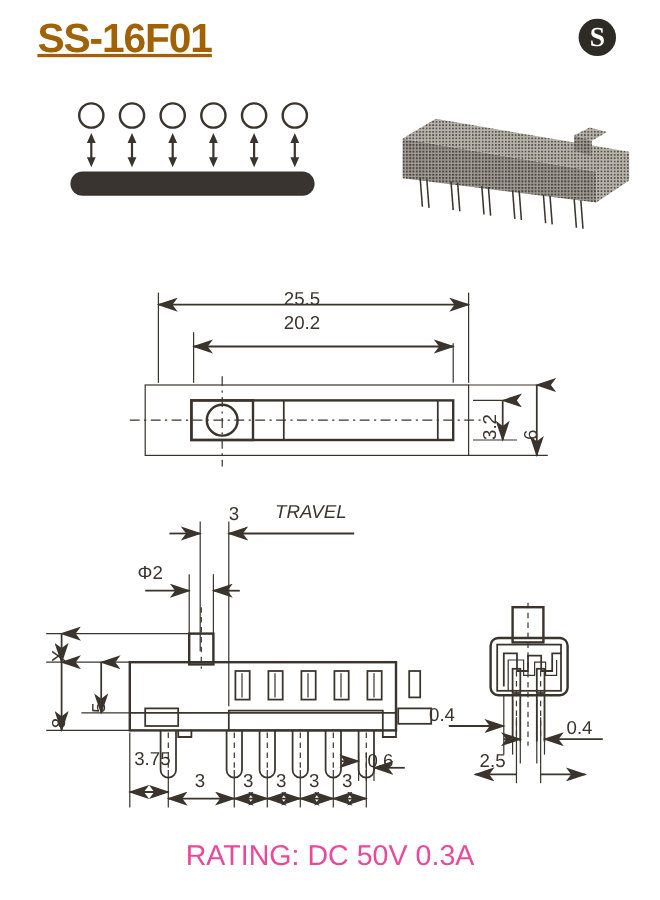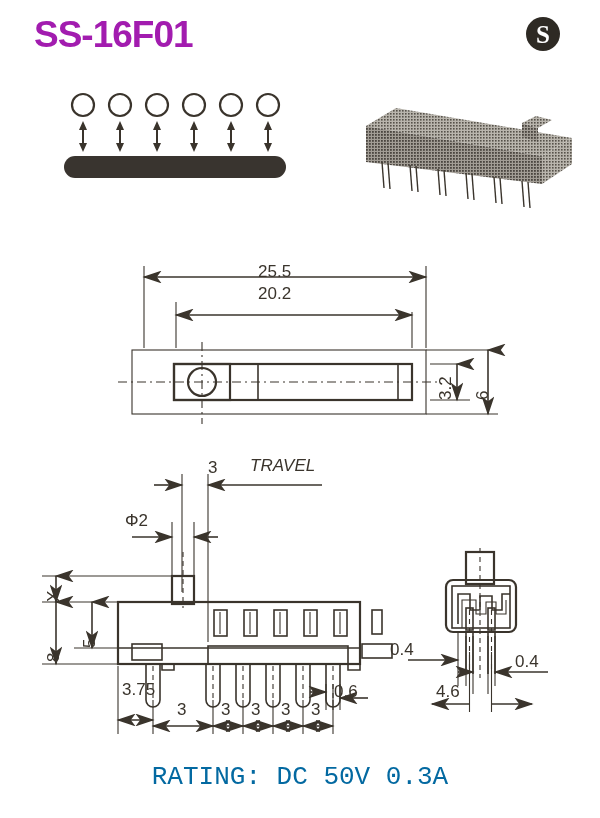--- a/index.html
+++ b/index.html
@@ -8,39 +8,39 @@
     font-family:"Liberation Sans", sans-serif;
     color:#3a342c;overflow:hidden;position:relative;
   }
   .sheet{position:absolute;inset:0;}
   .abs{position:absolute;}
 
   
   #title{
     left:34px;top:14px;
     font-size:37px;font-weight:700;letter-spacing:-1px;
-    color:#a21caf;white-space:nowrap;
+    color:#a16207;white-space:nowrap;text-decoration:underline;
   }
   #logo{
     left:526px;top:17px;width:34px;height:34px;border-radius:50%;
     background:#2e2a24;color:#fff;font-size:25px;font-weight:700;
     display:flex;align-items:center;justify-content:center;
     font-family:"Liberation Serif", serif;line-height:1;
   }
 
   
   .dim{
     font-size:17px;color:#3a342c;white-space:nowrap;
     font-family:"Liberation Sans", sans-serif;
   }
   .rot{transform:rotate(-90deg);transform-origin:left top;}
 
   #rating{
     left:0;right:0;top:762px;text-align:center;
-    font-size:26px;color:#0369a1;font-family:Liberation Mono, monospace;
+    font-size:26px;color:#ec4899;
   }
 
   svg{display:block;overflow:visible;}
   .ln{stroke:#3a342c;fill:none;}
   .thick{stroke-width:2.2;}
   .med{stroke-width:1.6;}
   .thin{stroke-width:1.1;}
   .dash{stroke-dasharray:9 4 2 4;}
   .dash2{stroke-dasharray:5 4;}
 </style>
@@ -374,18 +374,18 @@
       </g>
 
       <g class="ln med">
         <path d="M40 152 L77.5 152" marker-start="url(#ahr3)"></path>
         <path d="M99.5 152 L140 152" marker-end="url(#ah3)"></path>
       </g>
     </svg>
 
     <div class="abs dim" style="left:-2px;top:88px;">0.4</div>
     <div class="abs dim" style="left:123px;top:100px;">0.4</div>
-    <div class="abs dim" style="left:44px;top:130px;">4.6</div>
+    <div class="abs dim" style="left:44px;top:130px;">2.5</div>
   </div>
 
   <div class="abs" id="rating">RATING: DC 50V 0.3A</div>
 
 </div>
 
 </body></html>

